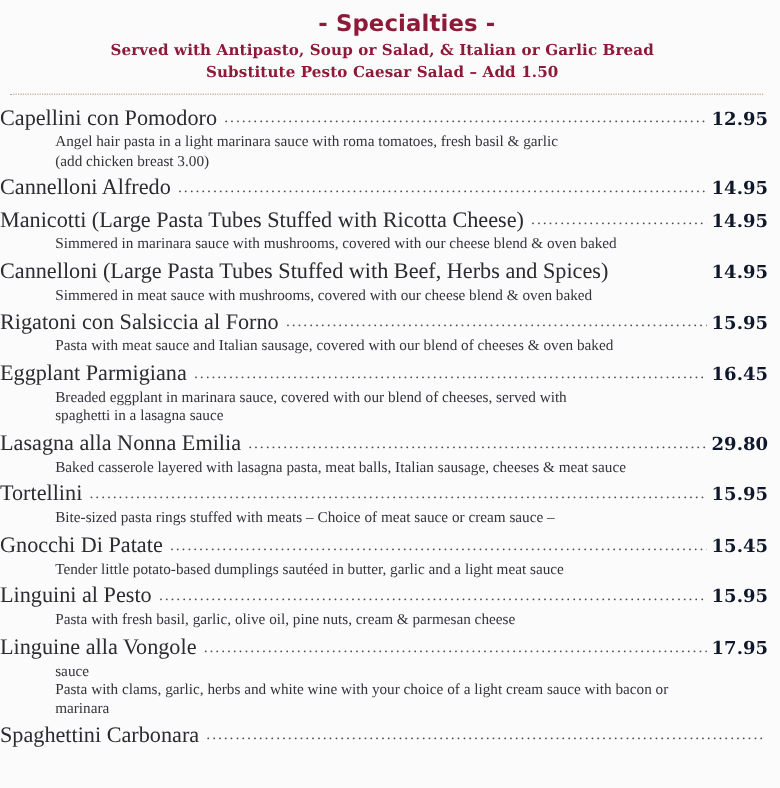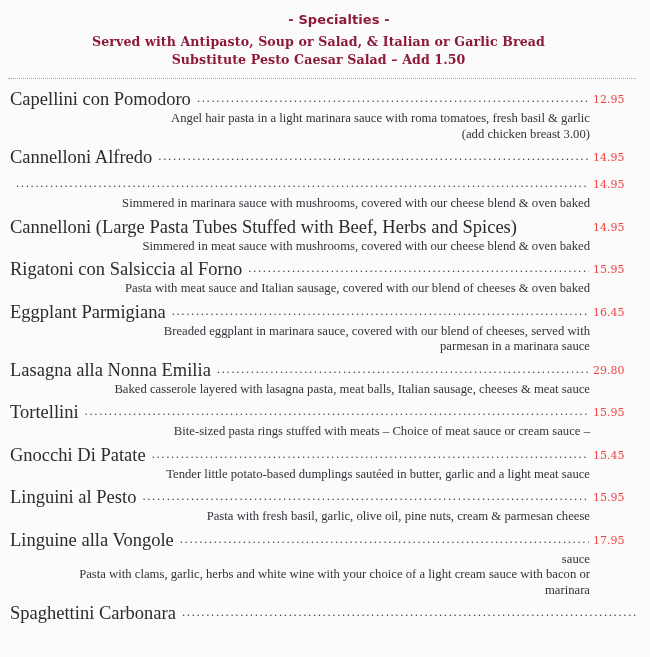--- a/index.html
+++ b/index.html
@@ -24,21 +24,21 @@
   }
 
   
   .menu-header {
     text-align: center;
     padding-top: 9px;
   }
   .menu-title {
     font-family: "DejaVu Sans", "Liberation Sans", sans-serif;
     font-weight: bold;
-    font-size: 13px;
+    font-size: 19px;
     color: #8d1a38;
     letter-spacing: 0.1px;
     line-height: 22px;
     margin: 0;
     padding-left: 28px;
   }
   .menu-subtitle {
     font-family: "DejaVu Serif", "Liberation Serif", serif;
     font-weight: bold;
     font-size: 12.6px;
@@ -67,21 +67,20 @@
   .menu-item {
     position: relative;
     padding: 0 0 0 0;
     margin: 0 0 4px 0;
   }
   .item-headline {
     display: flex;
     align-items: flex-start;
     width: 100%;
     box-sizing: border-box;
-    padding-left: 10px;
     padding-right: 10px;
   }
   .item-name {
     font-family: "Liberation Serif", "DejaVu Serif", serif;
     font-size: 18.5px;
     line-height: 23px;
     color: #2b2b30;
     white-space: nowrap;
     flex: 0 0 auto;
   }
@@ -97,30 +96,29 @@
     position: relative;
     top: -2px;
   }
   .leader.hidden-leader {
     visibility: hidden;
   }
   .item-price {
     flex: 0 0 47px;
     text-align: left;
     font-family: "DejaVu Serif", "Liberation Serif", serif;
-    font-weight: normal;
-    font-size: 11px;
+    font-weight: bold;
+    font-size: 15px;
     line-height: 23px;
-    color: #ef4444;
+    color: #0f172a;
     white-space: nowrap;
   }
   .item-desc {
     margin: 0;
     padding: 0 60px 0 46px;
-    text-align: right;
   }
   .desc-line {
     font-family: "Liberation Serif", "DejaVu Serif", serif;
     font-size: 12.7px;
     line-height: 15.5px;
     color: #33333a;
   }
 </style>
 </head>
 <body>
@@ -149,20 +147,21 @@
       </li>
       <li class="menu-item">
         <div class="item-headline">
           <span class="item-name">Cannelloni Alfredo</span>
           <span class="leader">...............................................................................................................................</span>
           <span class="item-price">14.95</span>
         </div>
       </li>
       <li class="menu-item">
         <div class="item-headline">
+          <span class="item-name">Manicotti (Large Pasta Tubes Stuffed with Ricotta Cheese)</span>
           <span class="leader">...............................................................................................................................</span>
           <span class="item-price">14.95</span>
         </div>
         <div class="item-desc">
           <div class="desc-line">Simmered in marinara sauce with mushrooms, covered with our cheese blend &amp; oven baked</div>
         </div>
       </li>
       <li class="menu-item">
         <div class="item-headline">
           <span class="item-name">Cannelloni (Large Pasta Tubes Stuffed with Beef, Herbs and Spices)</span>
@@ -184,21 +183,21 @@
         </div>
       </li>
       <li class="menu-item">
         <div class="item-headline">
           <span class="item-name">Eggplant Parmigiana</span>
           <span class="leader">...............................................................................................................................</span>
           <span class="item-price">16.45</span>
         </div>
         <div class="item-desc">
           <div class="desc-line">Breaded eggplant in marinara sauce, covered with our blend of cheeses, served with</div>
-          <div class="desc-line">parmesan in a marinara sauce</div>
+          <div class="desc-line">spaghetti in a lasagna sauce</div>
         </div>
       </li>
       <li class="menu-item">
         <div class="item-headline">
           <span class="item-name">Lasagna alla Nonna Emilia</span>
           <span class="leader">...............................................................................................................................</span>
           <span class="item-price">29.80</span>
         </div>
         <div class="item-desc">
           <div class="desc-line">Baked casserole layered with lasagna pasta, meat balls, Italian sausage, cheeses &amp; meat sauce</div>

